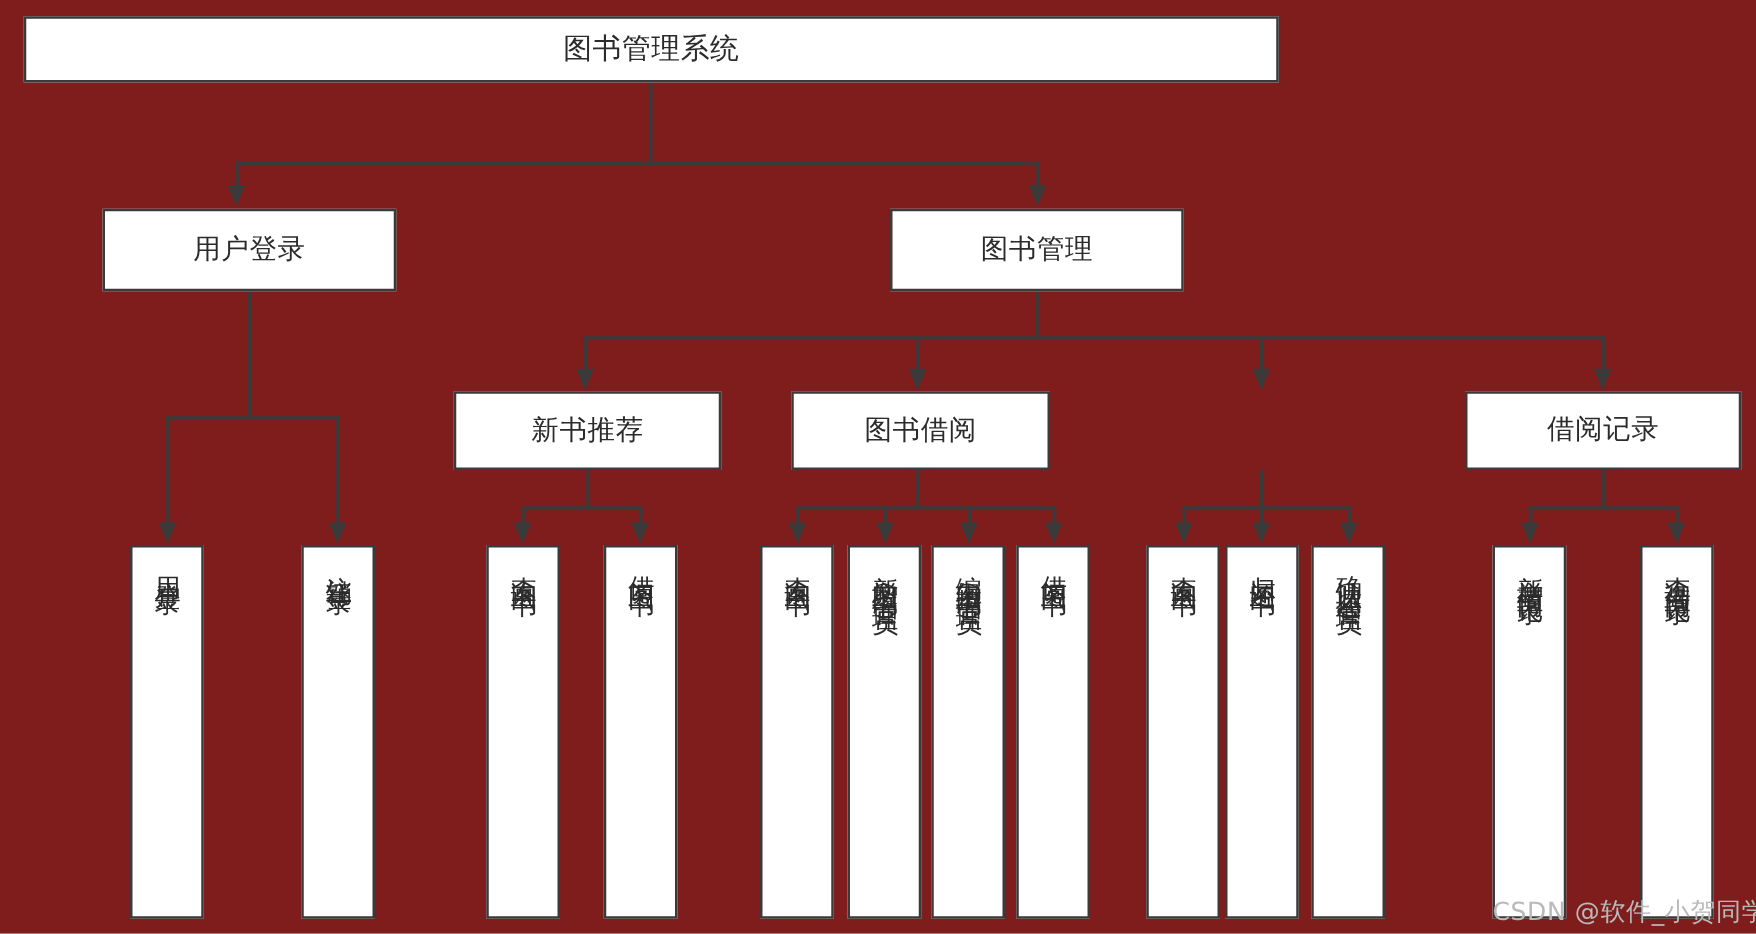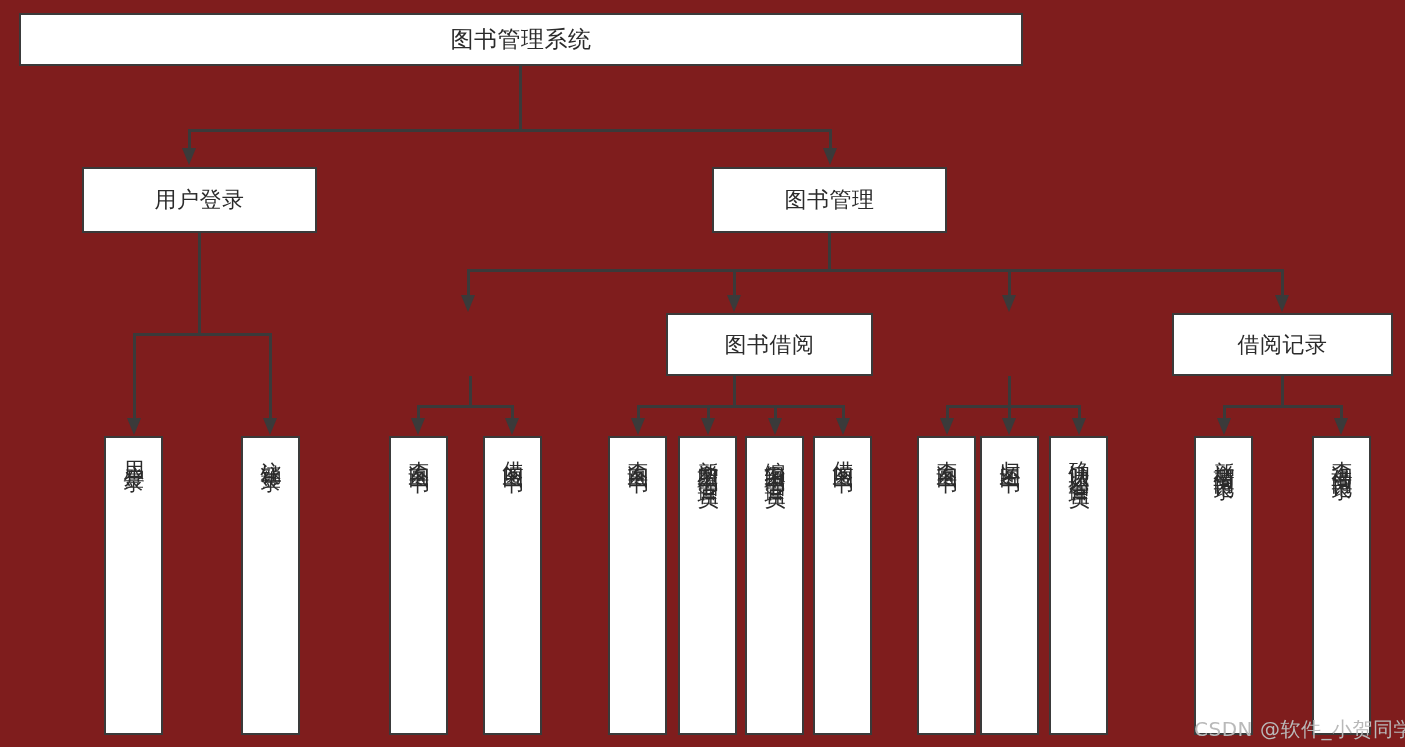--- a/index.html
+++ b/index.html
@@ -118,24 +118,27 @@
   <div class="edge h" style="left:467px; top:269px; width:816px; height:2.5px;"></div>
   <div class="edge v" style="left:467px; top:269px; height:28px;"></div>
   <div class="arrow" style="left:461px; top:295px;"></div>
   <div class="edge v" style="left:733px; top:269px; height:28px;"></div>
   <div class="arrow" style="left:727px; top:295px;"></div>
   <div class="edge v" style="left:1008px; top:269px; height:28px;"></div>
   <div class="arrow" style="left:1002px; top:295px;"></div>
   <div class="edge v" style="left:1281px; top:269px; height:28px;"></div>
   <div class="arrow" style="left:1275px; top:295px;"></div>
 
-  <div class="node horizontal" style="left:666px; top:313px; width:207px; height:63px;">
+  <div class="node horizontal" style="left:363px; top:313px; width:214px; height:63px;">
+    <span class="label">新书推荐</span>
+  </div>
+  <div class="node horizontal" style="left:633px; top:313px; width:207px; height:63px;">
     <span class="label">图书借阅</span>
   </div>
-  <div class="node horizontal" style="left:1172px; top:313px; width:221px; height:63px;">
+  <div class="node horizontal" style="left:1172px; top:313px; width:221px; height:63px;font-family:Liberation Mono, monospace;">
     <span class="label">借阅记录</span>
   </div>
 
   <div class="edge v" style="left:469px; top:376px; height:32px;"></div>
   <div class="edge h" style="left:417px; top:405px; width:97px; height:2.5px;"></div>
   <div class="edge v" style="left:417px; top:405px; height:16px;"></div>
   <div class="arrow" style="left:411px; top:418px;"></div>
   <div class="edge v" style="left:511px; top:405px; height:16px;"></div>
   <div class="arrow" style="left:505px; top:418px;"></div>
 

